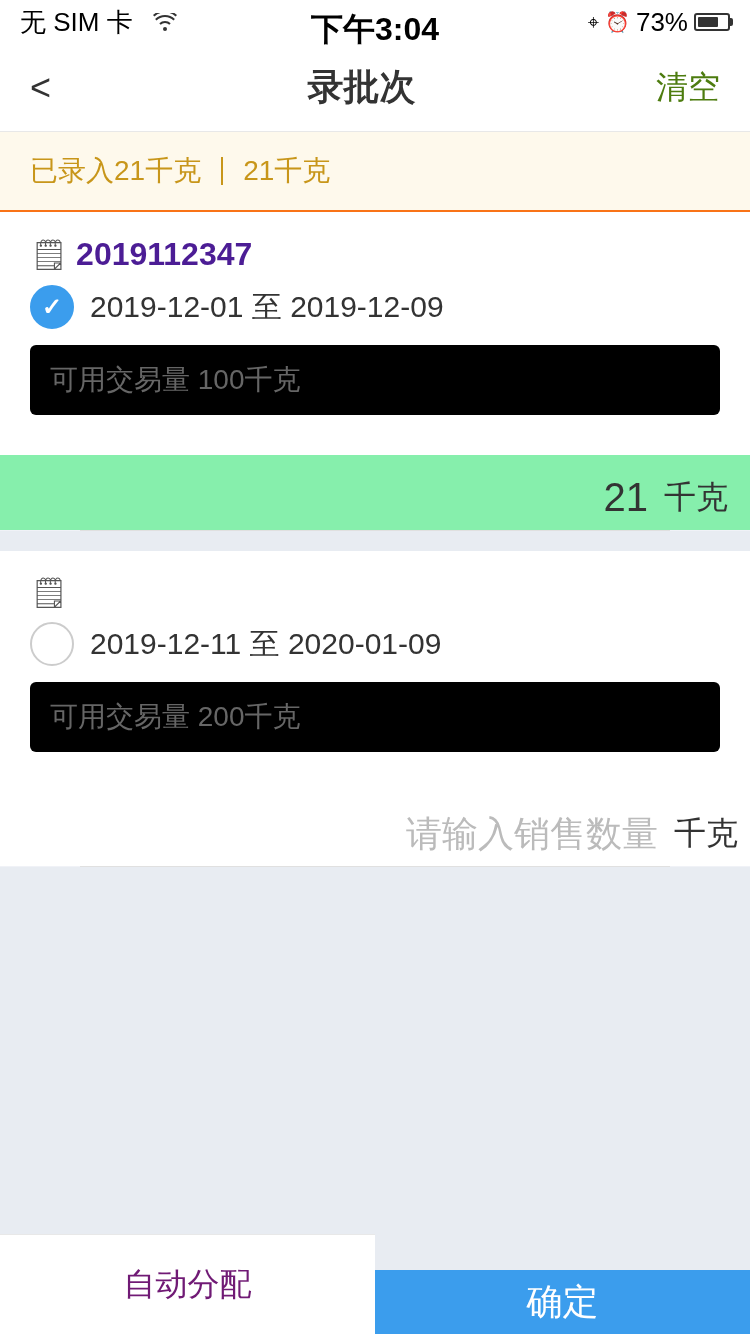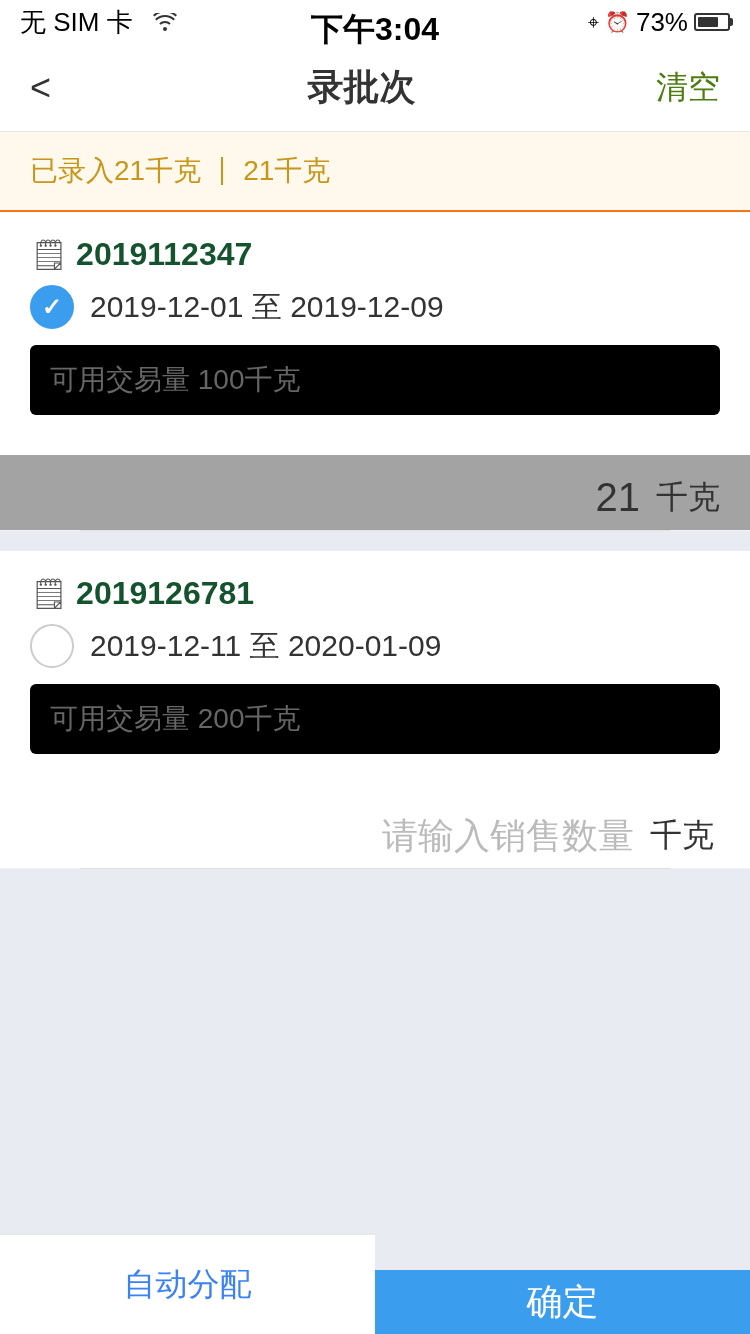--- a/index.html
+++ b/index.html
@@ -134,21 +134,21 @@
       margin-bottom: 12px;
     }
     .batch-icon {
       font-size: 30px;
       color: #555;
       margin-right: 8px;
     }
     .batch-id {
       font-size: 32px;
       font-weight: 600;
-      color: #14532d;
+      color: #4c1d95;
     }
 
     .batch-date-row {
       display: flex;
       align-items: center;
       margin-bottom: 16px;
     }
     .radio-circle {
       width: 44px;
       height: 44px;
@@ -184,22 +184,22 @@
     .availability-text {
       font-size: 28px;
       color: #666;
     }
 
     
     .quantity-row {
       display: flex;
       align-items: center;
       justify-content: flex-end;
-      padding: 20px 30px 10px 30px;
-      background: #a3a3a3;
+      padding: 20px 22px 10px 30px;
+      background: #86efac;
     }
     .quantity-value {
       font-size: 40px;
       font-weight: 500;
       color: #333;
       margin-right: 16px;
     }
     .quantity-unit {
       font-size: 32px;
       color: #333;
@@ -216,21 +216,21 @@
     .section-sep {
       height: 20px;
       background: #e8ecf2;
     }
 
     
     .input-row {
       display: flex;
       align-items: center;
       justify-content: flex-end;
-      padding: 20px 36px 10px 30px;
+      padding: 20px 12px 10px 30px;
       background: #fff;
     }
     .qty-input {
       font-size: 36px;
       color: #bbb;
       border: none;
       outline: none;
       background: transparent;
       text-align: right;
       min-width: 200px;
@@ -258,21 +258,21 @@
       display: flex;
       position: fixed;
       bottom: 0;
       left: 0;
     }
     .btn-auto {
       flex: 1;
       background: #fff;
       border: none;
       font-size: 32px;
-      color: #3b82f6;
+      color: #701a75;
       display: flex;
       align-items: center;
       justify-content: center;
       cursor: pointer;
       border-top: 1px solid #e8e8e8;
     }
     .btn-confirm {
       flex: 1;
       background: #3b9ded;
       border: none;
@@ -352,21 +352,20 @@
     <span class="quantity-value">21</span>
     <span class="quantity-unit">千克</span>
   </div>
   <div class="divider-line"></div>
 
   <div class="section-sep"></div>
 
   <div class="batch-item">
     <div class="batch-header">
       <span class="batch-icon">🗒</span>
-      <span class="batch-id">2019126781</span>
     </div>
     <div class="batch-date-row">
       <div class="radio-circle"></div>
       <span class="batch-date">2019-12-11 至 2020-01-09</span>
     </div>
     <div class="availability-box">
       <span class="availability-text">可用交易量 200千克</span>
     </div>
   </div>
 

